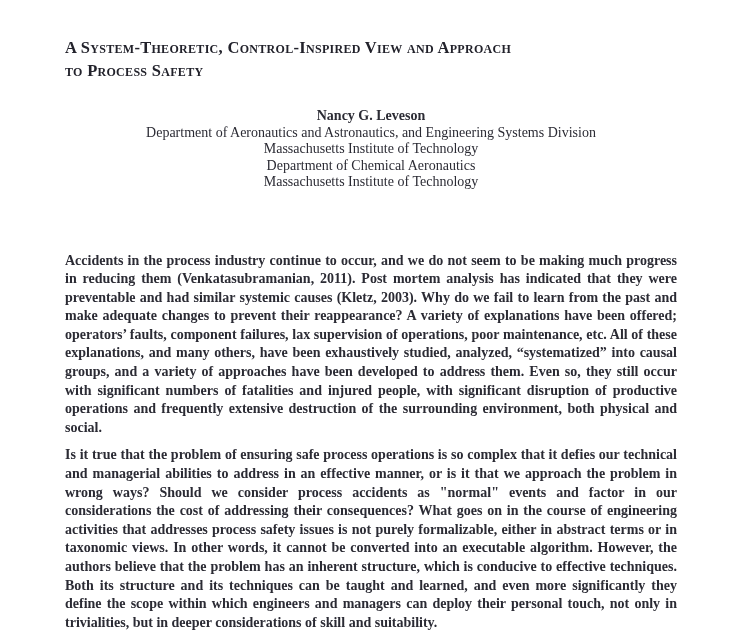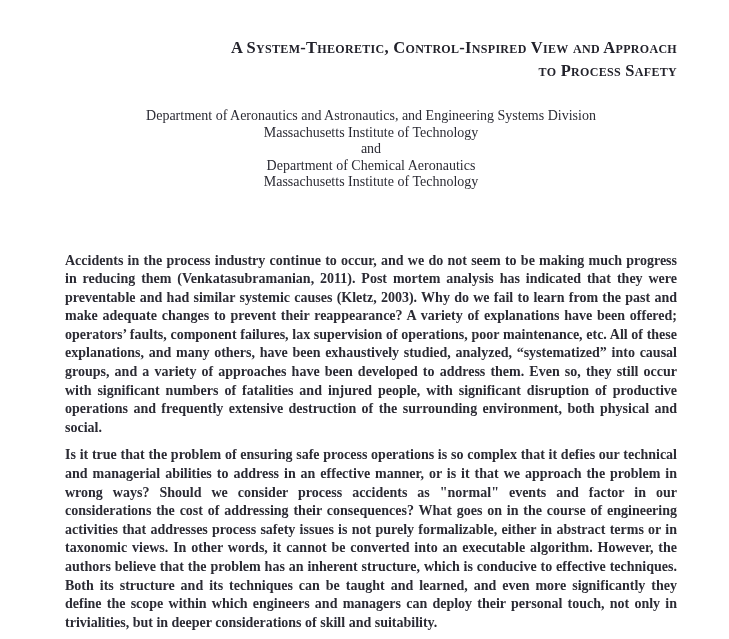--- a/index.html
+++ b/index.html
@@ -13,21 +13,21 @@
     height: 639px;
     background: #ffffff;
     overflow: hidden;
     box-sizing: border-box;
     padding: 36px 52px 0 65px;
     font-family: "Liberation Serif", serif;
     color: #2b2b34;
   }
   .title {
     margin: 0;
-    text-align: right;
+    text-align: left;
     font-weight: bold;
     font-variant: small-caps;
     font-size: 16.5px;
     line-height: 23px;
     letter-spacing: 0.3px;
     color: #22222b;
   }
   .title-line {
     display: block;
   }
@@ -56,23 +56,23 @@
 <body>
 
 <div class="page">
 
   <h1 class="title">
     <span class="title-line">A System-Theoretic, Control-Inspired View and Approach</span>
     <span class="title-line">to Process Safety</span>
   </h1>
 
   <div class="authors">
+    <div class="author-name">Nancy G. Leveson</div>
     <div class="author-line">Department of Aeronautics and Astronautics, and Engineering Systems Division</div>
     <div class="author-line">Massachusetts Institute of Technology</div>
-    <div class="author-line">and</div>
     <div class="author-line">Department of Chemical Aeronautics</div>
     <div class="author-line">Massachusetts Institute of Technology</div>
   </div>
 
   <div class="body-text">
     <p class="para">Accidents in the process industry continue to occur, and we do not seem to be making much progress in reducing them (Venkatasubramanian, 2011). Post mortem analysis has indicated that they were preventable and had similar systemic causes (Kletz, 2003).  Why do we fail to learn from the past and make adequate changes to prevent their reappearance?  A variety of explanations have been offered; operators’ faults, component failures, lax supervision of operations, poor maintenance, etc. All of these explanations, and many others, have been exhaustively studied, analyzed, “systematized” into causal groups, and a variety of approaches have been developed to address them. Even so, they still occur with significant numbers of fatalities and injured people, with significant disruption of productive operations and frequently extensive destruction of the surrounding environment, both physical and social.</p>
     <p class="para">Is it true that the problem of ensuring safe process operations is so complex that it defies our technical and managerial abilities to address in an effective manner, or is it that we approach the problem in wrong ways?  Should we consider process accidents as "normal" events and factor in our considerations the cost of addressing their consequences?  What goes on in the course of engineering activities that addresses process safety issues is not purely formalizable, either in abstract terms or in taxonomic views.  In other words, it cannot be converted into an executable algorithm. However, the authors believe that the problem has an inherent structure, which is conducive to effective techniques. Both its structure and its techniques can be taught and learned, and even more significantly they define the scope within which engineers and managers can deploy their personal touch, not only in trivialities, but in deeper considerations of skill and suitability.</p>
   </div>
 
 </div>

